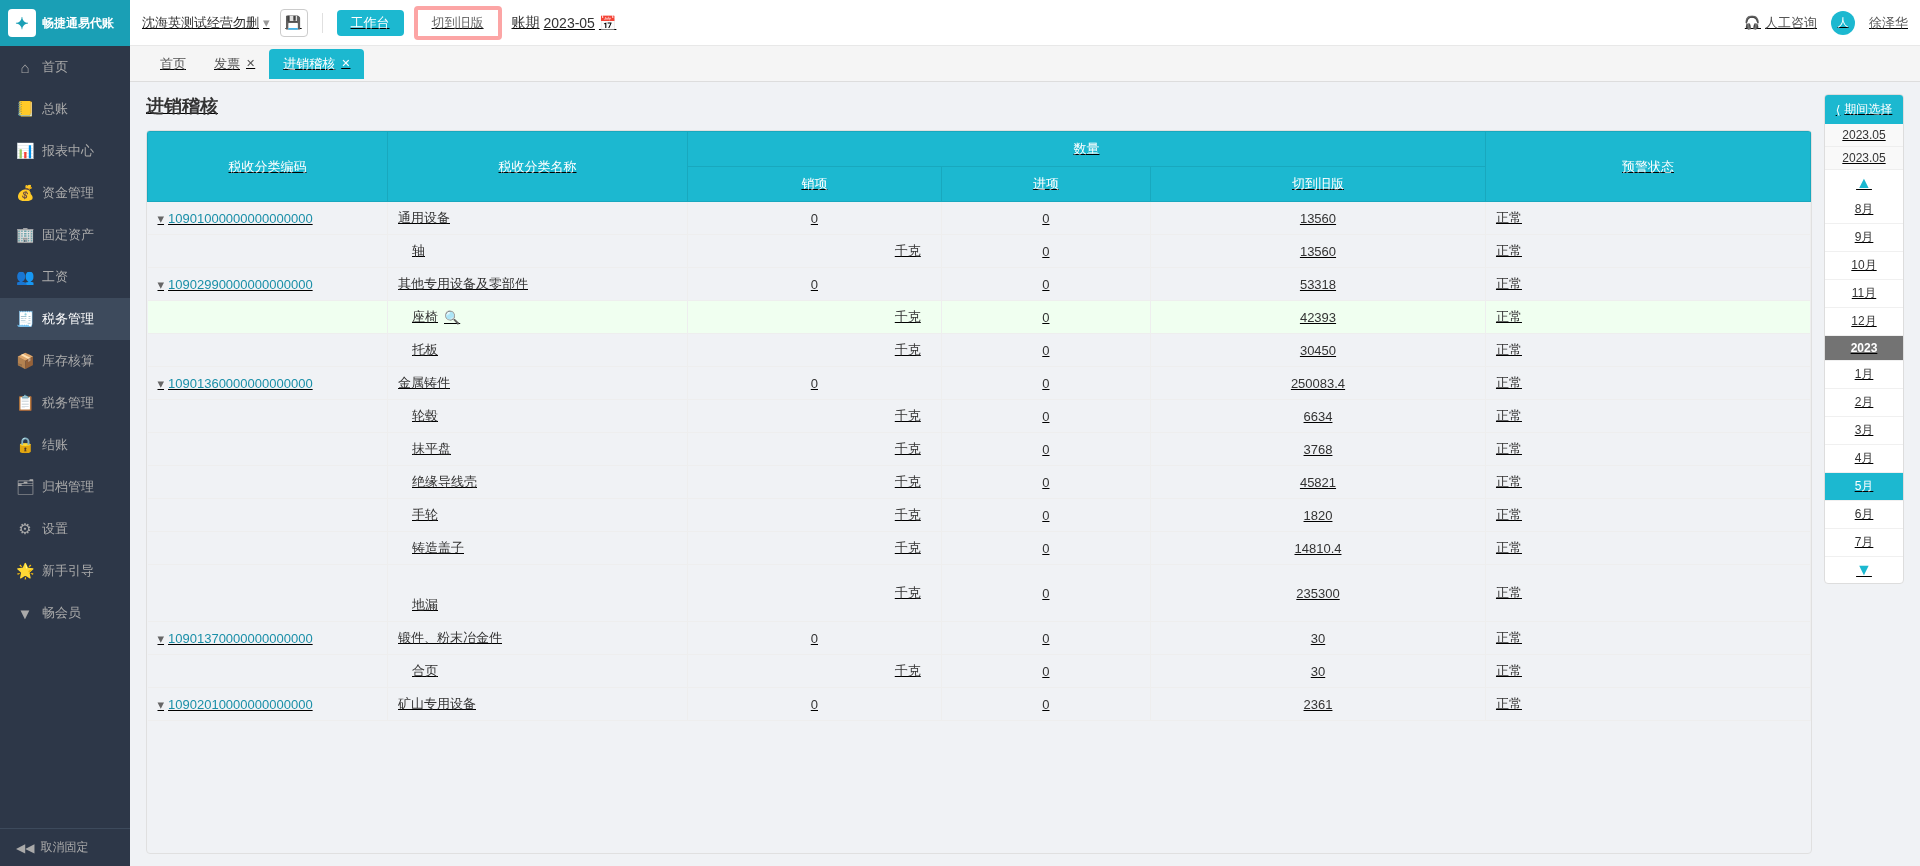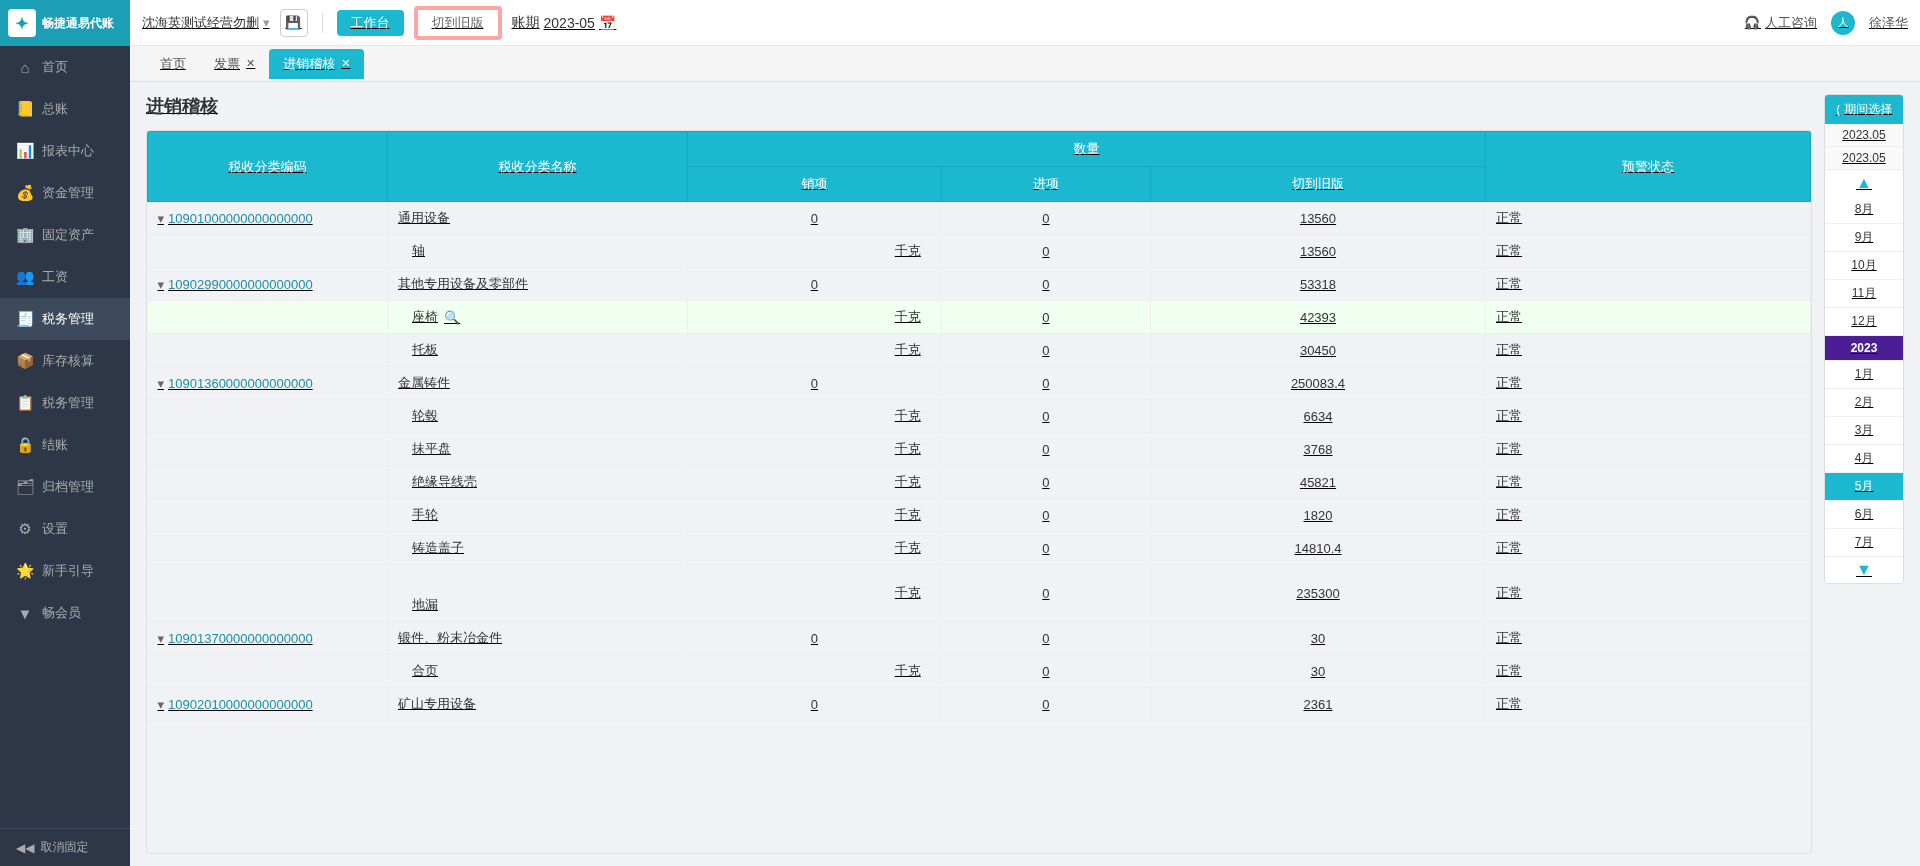--- a/index.html
+++ b/index.html
@@ -311,21 +311,21 @@
       font-size: 12px;
       color: #333;
       cursor: pointer;
       border-bottom: 1px solid #f0f0f0;
     }
     .period-month.active {
       background: #1cb8d0;
       color: white;
     }
     .period-month.year-label {
-      background: #4c1d95;
+      background: #737373;
       color: white;
       font-weight: bold;
     }
     .nav-arrow {
       text-align: center;
       padding: 4px;
       cursor: pointer;
       color: #1cb8d0;
       font-size: 16px;
     }

